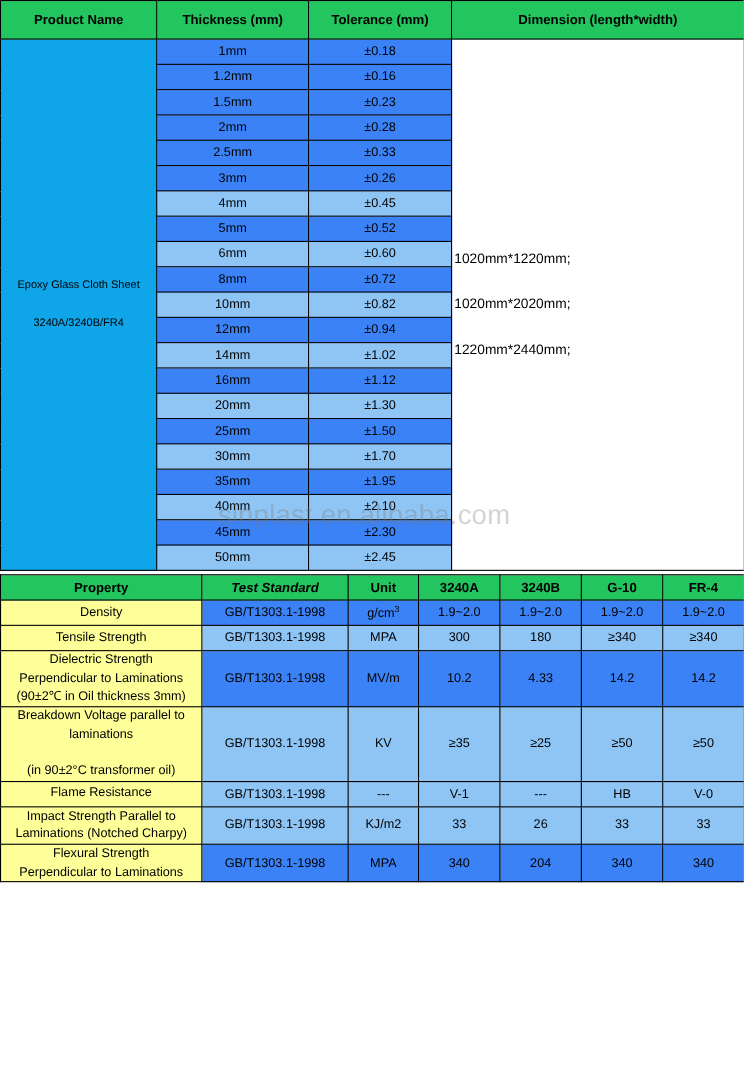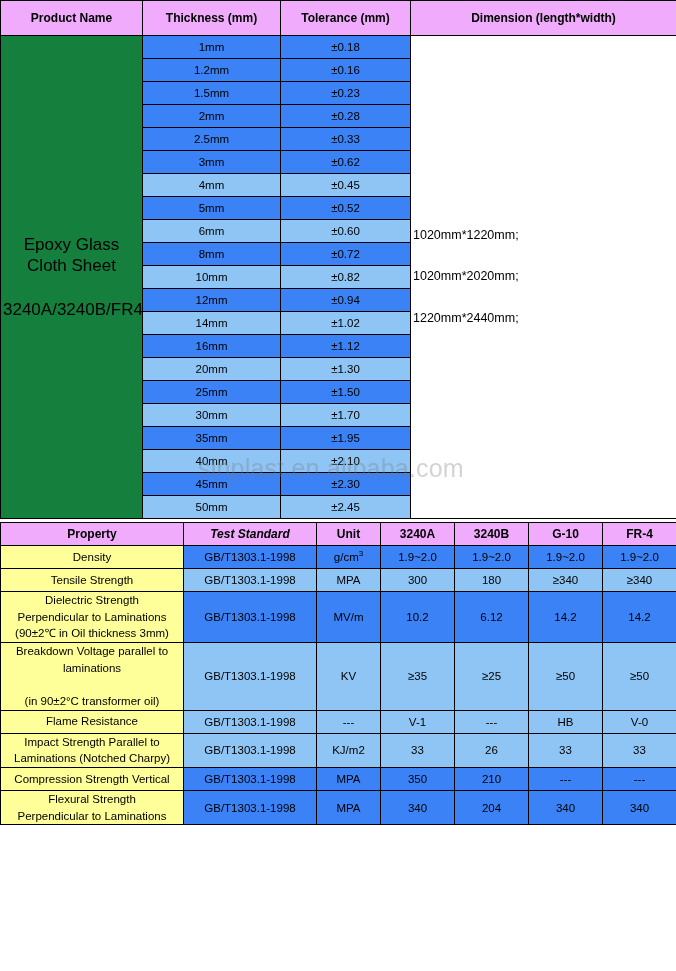--- a/index.html
+++ b/index.html
@@ -33,35 +33,35 @@
     padding: 0 2px;
     text-align: center;
     vertical-align: middle;
     font-size: 11.5px;
     line-height: 1.25;
     font-weight: normal;
     background: #ffffff;
   }
 
   .hdr {
-    background: #f0abfc;
+    background: #22c55e;
     font-weight: bold;
     font-size: 12px;
     height: 34px;
   }
 
   .yellow { background: #ffff99; }
   .blue   { background: #8ec5f5; }
   .white  { background: #3b82f6; }
 
   
   #table-thickness td { height: 22px; }
   #table-thickness .prodname {
-    background: #15803d;
-    font-size: 17px;
+    background: #0ea5e9;
+    font-size: 10px;
     vertical-align: middle;
   }
   #table-thickness .prodname .pn-line { display: block; }
   #table-thickness .prodname .pn-gap { display: block; height: 22px; }
   #table-thickness .dimension {
     vertical-align: middle;
     font-size: 12.5px;
     text-align: left;
   }
   #table-thickness .dimension .dim-line {
@@ -139,21 +139,21 @@
         <tr>
           <td class="white">2mm</td>
           <td class="white">±0.28</td>
         </tr>
         <tr>
           <td class="white">2.5mm</td>
           <td class="white">±0.33</td>
         </tr>
         <tr>
           <td class="white">3mm</td>
-          <td class="white">±0.62</td>
+          <td class="white">±0.26</td>
         </tr>
         <tr>
           <td class="blue">4mm</td>
           <td class="blue">±0.45</td>
         </tr>
         <tr>
           <td class="white">5mm</td>
           <td class="white">±0.52</td>
         </tr>
         <tr>
@@ -259,21 +259,21 @@
         </tr>
         <tr>
           <td class="prop yellow">
             <div>Dielectric Strength</div>
             <div>Perpendicular to Laminations</div>
             <div>(90±2℃ in Oil thickness 3mm)</div>
           </td>
           <td class="white">GB/T1303.1-1998</td>
           <td class="white">MV/m</td>
           <td class="white">10.2</td>
-          <td class="white">6.12</td>
+          <td class="white">4.33</td>
           <td class="white">14.2</td>
           <td class="white">14.2</td>
         </tr>
         <tr>
           <td class="prop yellow">
             <div>Breakdown Voltage parallel to</div>
             <div>laminations</div>
             <div>&nbsp;</div>
             <div>(in 90±2°C transformer oil)</div>
           </td>
@@ -301,31 +301,20 @@
             <div>Laminations (Notched Charpy)</div>
           </td>
           <td class="blue">GB/T1303.1-1998</td>
           <td class="blue">KJ/m2</td>
           <td class="blue">33</td>
           <td class="blue">26</td>
           <td class="blue">33</td>
           <td class="blue">33</td>
         </tr>
         <tr>
-          <td class="prop yellow rowh">
-            <div>Compression Strength Vertical</div>
-          </td>
-          <td class="white">GB/T1303.1-1998</td>
-          <td class="white">MPA</td>
-          <td class="white">350</td>
-          <td class="white">210</td>
-          <td class="white">---</td>
-          <td class="white">---</td>
-        </tr>
-        <tr>
           <td class="prop yellow">
             <div>Flexural Strength</div>
             <div>Perpendicular to Laminations</div>
           </td>
           <td class="white">GB/T1303.1-1998</td>
           <td class="white">MPA</td>
           <td class="white">340</td>
           <td class="white">204</td>
           <td class="white">340</td>
           <td class="white">340</td>

